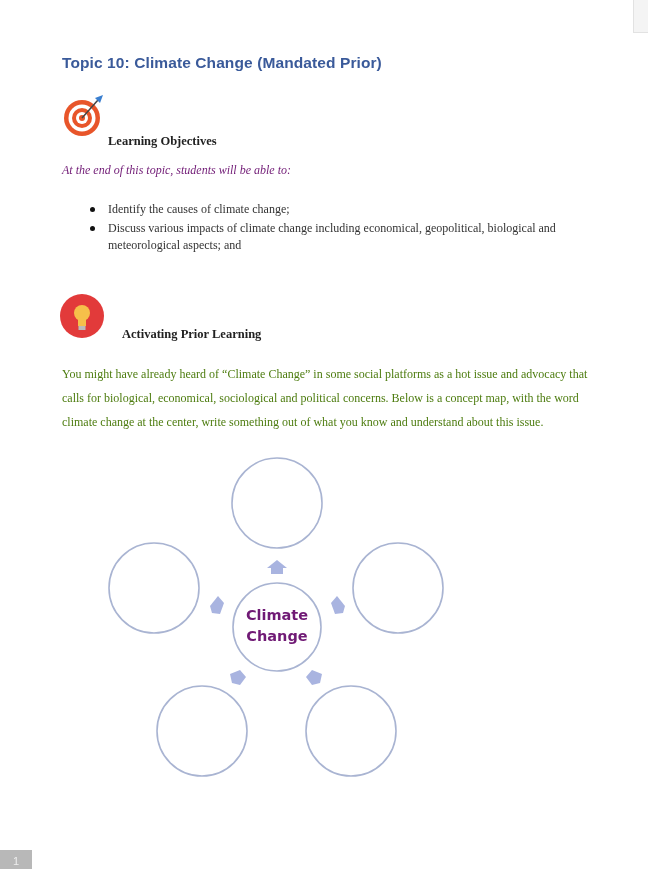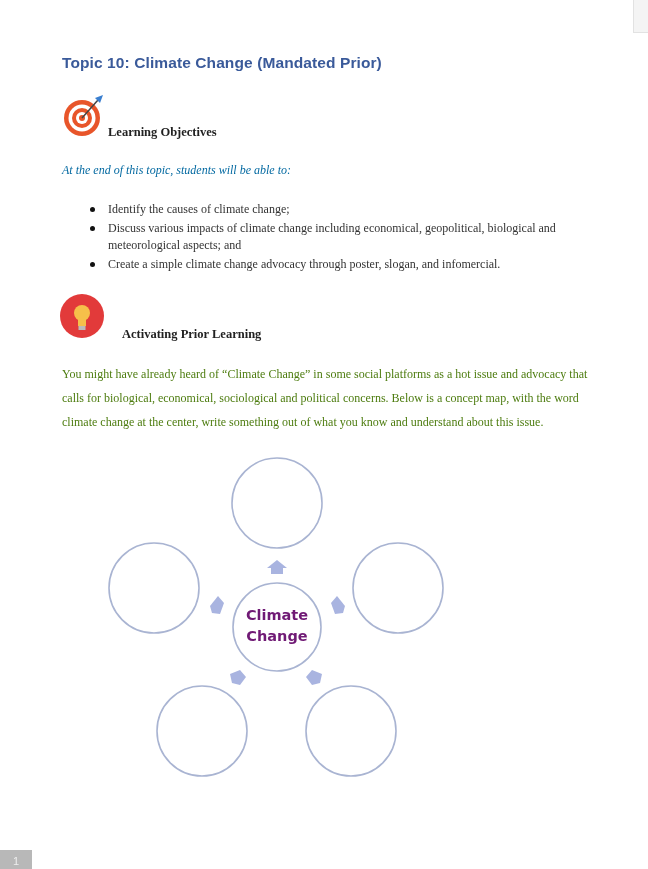--- a/index.html
+++ b/index.html
@@ -10,21 +10,21 @@
   .page-title {
     position: absolute; left: 62px; top: 54px;
     font-family: "Liberation Sans", "DejaVu Sans", sans-serif;
     font-weight: bold; font-size: 15.5px; color: #3a5a9a; letter-spacing: 0.1px;
   }
   .section-icon { position: absolute; width: 46px; height: 46px; }
   .section-heading {
     position: absolute; font-weight: bold; font-size: 12.5px; color: #222;
   }
   .intro {
-    position: absolute; left: 62px; top: 163px; font-style: italic; font-size: 12px; color: #0369a1;
+    position: absolute; left: 62px; top: 163px; font-style: italic; font-size: 12px; color: #701a75;
   }
   ul.objectives {
     position: absolute; left: 86px; top: 197px; width: 530px; margin: 4px; padding: 0;
     list-style: none; font-size: 12px; line-height: 17px; color: #333;
   }
   ul.objectives li { position: relative; padding-left: 18px; margin-bottom: 2px; }
   ul.objectives li::before {
     content: ""; position: absolute; left: 0; top: 6px; width: 5px; height: 5px; border-radius: 50%; background: #111;
   }
   .paragraph {
@@ -53,28 +53,27 @@
 
 <svg class="section-icon" style="left:62px; top:92px;" viewBox="0 0 46 46">
   <circle cx="20" cy="26" r="18" fill="#e8552a"></circle>
   <circle cx="20" cy="26" r="13.5" fill="#ffffff"></circle>
   <circle cx="20" cy="26" r="10" fill="#e8552a"></circle>
   <circle cx="20" cy="26" r="6" fill="#ffffff"></circle>
   <circle cx="20" cy="26" r="3" fill="#e8552a"></circle>
   <line x1="20" y1="26" x2="36" y2="8" stroke="#444" stroke-width="1.5"></line>
   <polygon points="33,6 41,3 38,11" fill="#3a7fd0"></polygon>
 </svg>
-<div class="section-heading" style="left:108px; top:125px;">Learning Objectives</div>
+<div class="section-heading" style="left:108px; top:134px;">Learning Objectives</div>
 
 <div class="intro">At the end of this topic, students will be able to:</div>
 
 <ul class="objectives">
   <li>Identify the causes of climate change;</li>
   <li>Discuss various impacts of climate change including economical, geopolitical, biological and meteorological aspects; and</li>
-  <li>Create a simple climate change advocacy through poster, slogan, and infomercial.</li>
 </ul>
 
 <svg class="section-icon" style="left:60px; top:294px;" viewBox="0 0 46 46">
   <circle cx="22" cy="22" r="22" fill="#e23a3a"></circle>
   <circle cx="22" cy="19" r="8" fill="#f6c04a"></circle>
   <rect x="18" y="24" width="8" height="8" fill="#f6c04a"></rect>
   <rect x="18.5" y="32" width="7" height="4" fill="#bbb"></rect>
 </svg>
 <div class="section-heading" style="left:122px; top:327px;">Activating Prior Learning</div>
 

